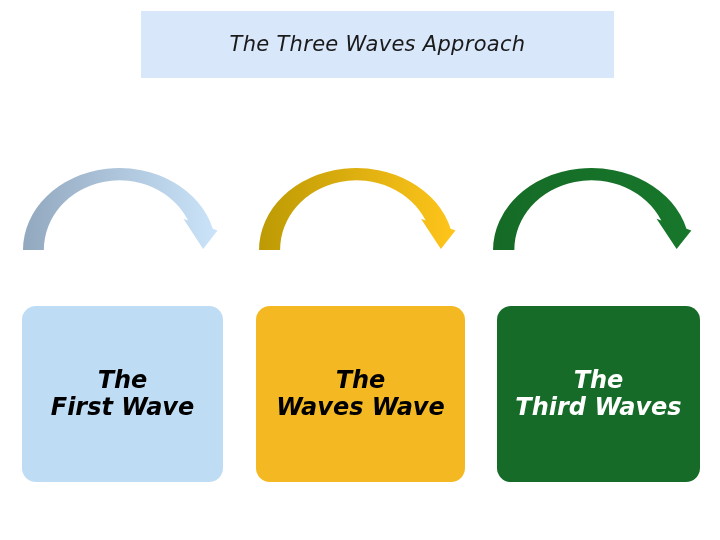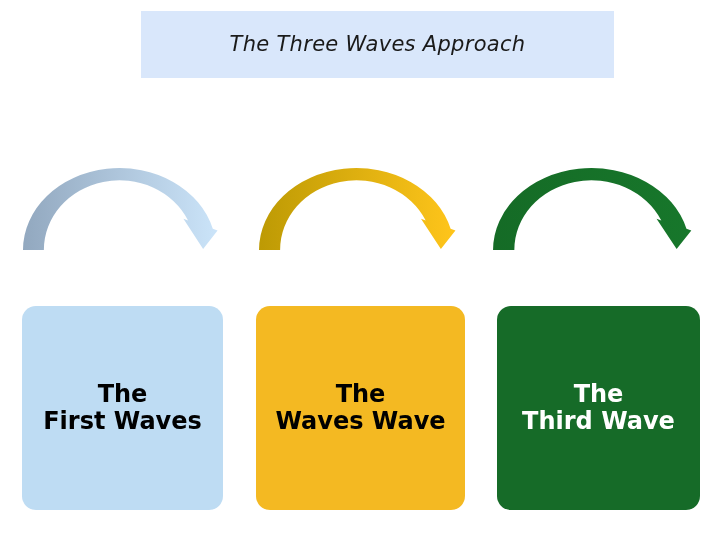--- a/index.html
+++ b/index.html
@@ -22,25 +22,26 @@
     line-height: 27px;
     letter-spacing: 0.3px;
   }
   .arrow { position: absolute; top: 164px; height: 87px; }
   .arrow svg { display: block; width: 100%; height: 100%; }
   .arrow-1 { left: 20px;  width: 209px; }
   .arrow-2 { left: 256px; width: 211px; }
   .arrow-3 { left: 490px; width: 213px; }
   .wave-box {
     position: absolute;
-    top: 306px; height: 204px;
+    top: 306px; height: 176px;
     border-radius: 14px;
     display: flex; flex-direction: column; justify-content: center;
     text-align: center;
     font-weight: bold;
+    font-style: italic;
     font-size: 24px;
     line-height: 27px;
   }
   .wave-box-1 { left: 22px;  width: 201px; }
   .wave-box-2 { left: 256px; width: 209px; }
   .wave-box-3 { left: 497px; width: 203px; }
 </style>
 </head>
 <body>
 
@@ -81,26 +82,26 @@
           <stop offset="0%" stop-color="#156b26"></stop>
           <stop offset="100%" stop-color="#17772b"></stop>
         </linearGradient>
       </defs>
       <path d="M 3 84 A 97 80 0 0 1 193.7 63.3 L 198.5 64.9 L 184 83 L 164.2 53.6 L 168.9 55.2 A 76 68 0 0 0 24 84 Z" fill="url(#grad-arrow-2)"></path>
     </svg>
   </div>
 
   <div class="wave-box wave-box-1" style="background-color: rgb(190, 220, 243); color: rgb(0, 0, 0);">
     <div>The</div>
-    <div>First Waves</div>
+    <div>First Wave</div>
   </div>
 
   <div class="wave-box wave-box-2" style="background-color: rgb(244, 185, 34); color: rgb(0, 0, 0);">
     <div>The</div>
     <div>Waves Wave</div>
   </div>
 
   <div class="wave-box wave-box-3" style="background-color: rgb(22, 107, 40); color: rgb(255, 255, 255);">
     <div>The</div>
-    <div>Third Wave</div>
+    <div>Third Waves</div>
   </div>
 
 </div>
 
 </body></html>

